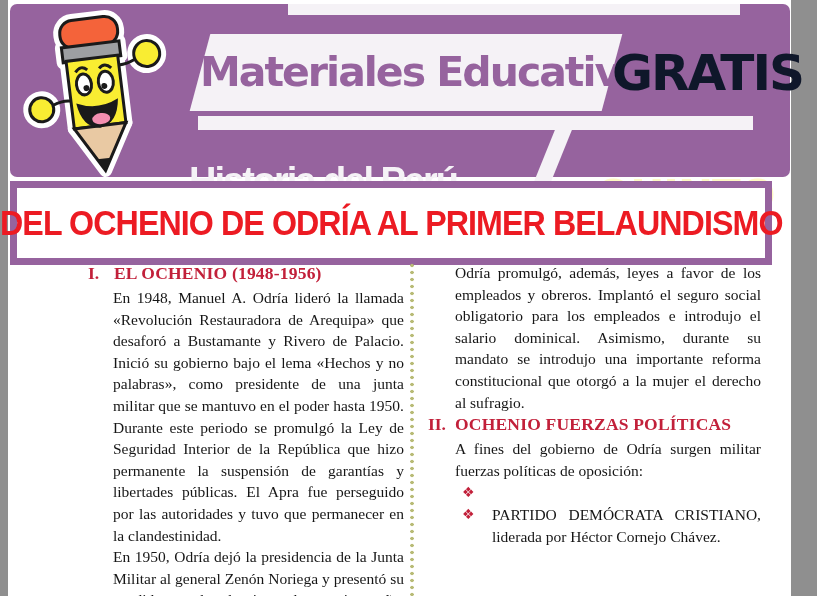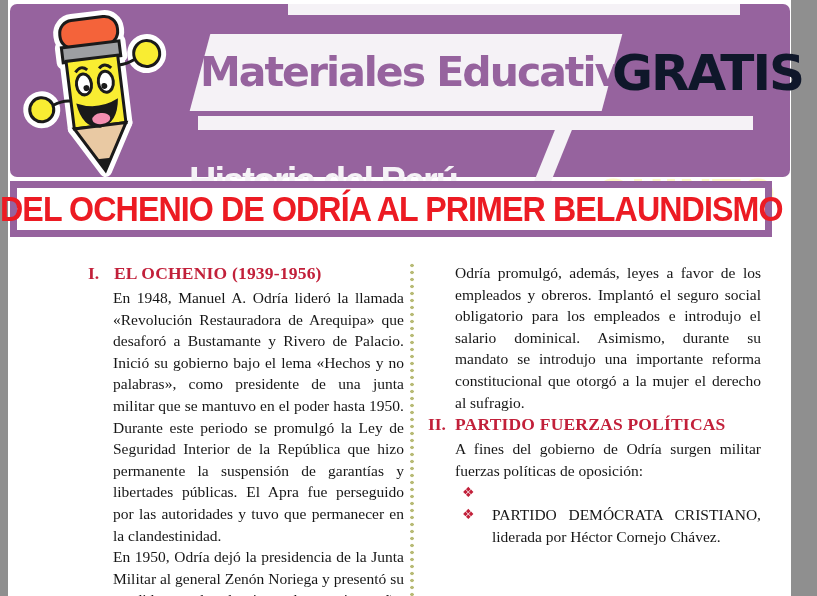--- a/index.html
+++ b/index.html
@@ -26,21 +26,21 @@
           font-family:Liberation Sans, sans-serif;font-weight:bold;font-size:38px;line-height:52px;
           color:#f5f2f6;letter-spacing:-2px;white-space:nowrap;margin-top:27px;}
   .hdr-slash{position:absolute;left:536px;top:118px;width:17px;height:60px;background:#f5f2f6;
           transform:skewX(-22deg);}
   .quinto{position:absolute;left:585px;top:124px;width:180px;height:52px;text-align:center;
           font-family:"DejaVu Sans",sans-serif;font-weight:bold;font-size:42px;line-height:52px;
           color:#fef9c3;letter-spacing:-1px;margin-top:42px;}
   .mascot{position:absolute;left:8px;top:2px;width:156px;height:172px;}
 
   
-  .title-box{position:absolute;left:10px;top:181px;width:762px;height:56px;box-sizing:border-box;
+  .title-box{position:absolute;left:10px;top:181px;width:762px;height:84px;box-sizing:border-box;
           background:#ffffff;border:7px solid #96639E;display:flex;align-items:center;justify-content:center;}
   .title-box .txt{font-family:"Liberation Sans",sans-serif;font-weight:bold;font-size:35px;
           color:#EC1B23;letter-spacing:-1px;white-space:nowrap;transform:scaleX(0.92);}
 
   
   .col{position:absolute;top:262px;color:#161616;}
   .col-left{left:88px;width:316px;}
   .col-right{left:428px;width:333px;}
   .divider{position:absolute;left:409px;top:262px;width:6px;height:334px;
           background-image:radial-gradient(#b8bb76 1.6px,rgba(0,0,0,0) 1.8px);
@@ -119,36 +119,36 @@
 
   <div class="title-box">
     <span class="txt">DEL OCHENIO DE ODRÍA AL PRIMER BELAUNDISMO</span>
   </div>
 
   <div class="divider"></div>
 
   <div class="col col-left">
     <div class="sec-head">
       <span class="numeral">I.</span>
-      <span class="htext">EL OCHENIO (1939-1956)</span>
+      <span class="htext">EL OCHENIO (1948-1956)</span>
     </div>
     <div class="body-block">
       <p class="para">En 1948, Manuel A. Odría lideró la llamada «Revolución Restauradora de Arequipa» que desaforó a Bustamante y Rivero de Palacio. Inició su gobierno bajo el lema «Hechos y no palabras», como presidente de una junta militar que se mantuvo en el poder hasta 1950. Durante este periodo se promulgó la Ley de Seguridad Interior de la República que hizo permanente la suspensión de garantías y libertades públicas. El Apra fue perseguido por las autoridades y tuvo que permanecer en la clandestinidad.</p>
       <p class="para">En 1950, Odría dejó la presidencia de la Junta Militar al general Zenón Noriega y presentó su candidatura a las elecciones de ese mismo año. La «bajada al llano» concluyó con la victoria de Odría, como único candidato.</p>
 
     </div>
   </div>
 
   <div class="col col-right">
     <div class="body-block" style="margin-top:0;">
       <p class="para">Odría promulgó, además, leyes a favor de los empleados y obreros. Implantó el seguro social obligatorio para los empleados e introdujo el salario dominical. Asimismo, durante su mandato se introdujo una importante reforma constitucional que otorgó a la mujer el derecho al sufragio.</p>
     </div>
     <div class="sec-head">
       <span class="numeral">II.</span>
-      <span class="htext">PARTIDO FUERZAS POLÍTICAS</span>
+      <span class="htext">OCHENIO FUERZAS POLÍTICAS</span>
     </div>
     <div class="body-block">
       <p class="para">A fines del gobierno de Odría surgen militar fuerzas políticas de oposición:</p>
       <div class="bullets">
         <div class="bullet">
           <span class="bullet-icon">❖</span>
         </div>
         <div class="bullet">
           <span class="bullet-icon">❖</span>
           <span class="bullet-text">PARTIDO DEMÓCRATA CRISTIANO, liderada por Héctor Cornejo Chávez.</span>

